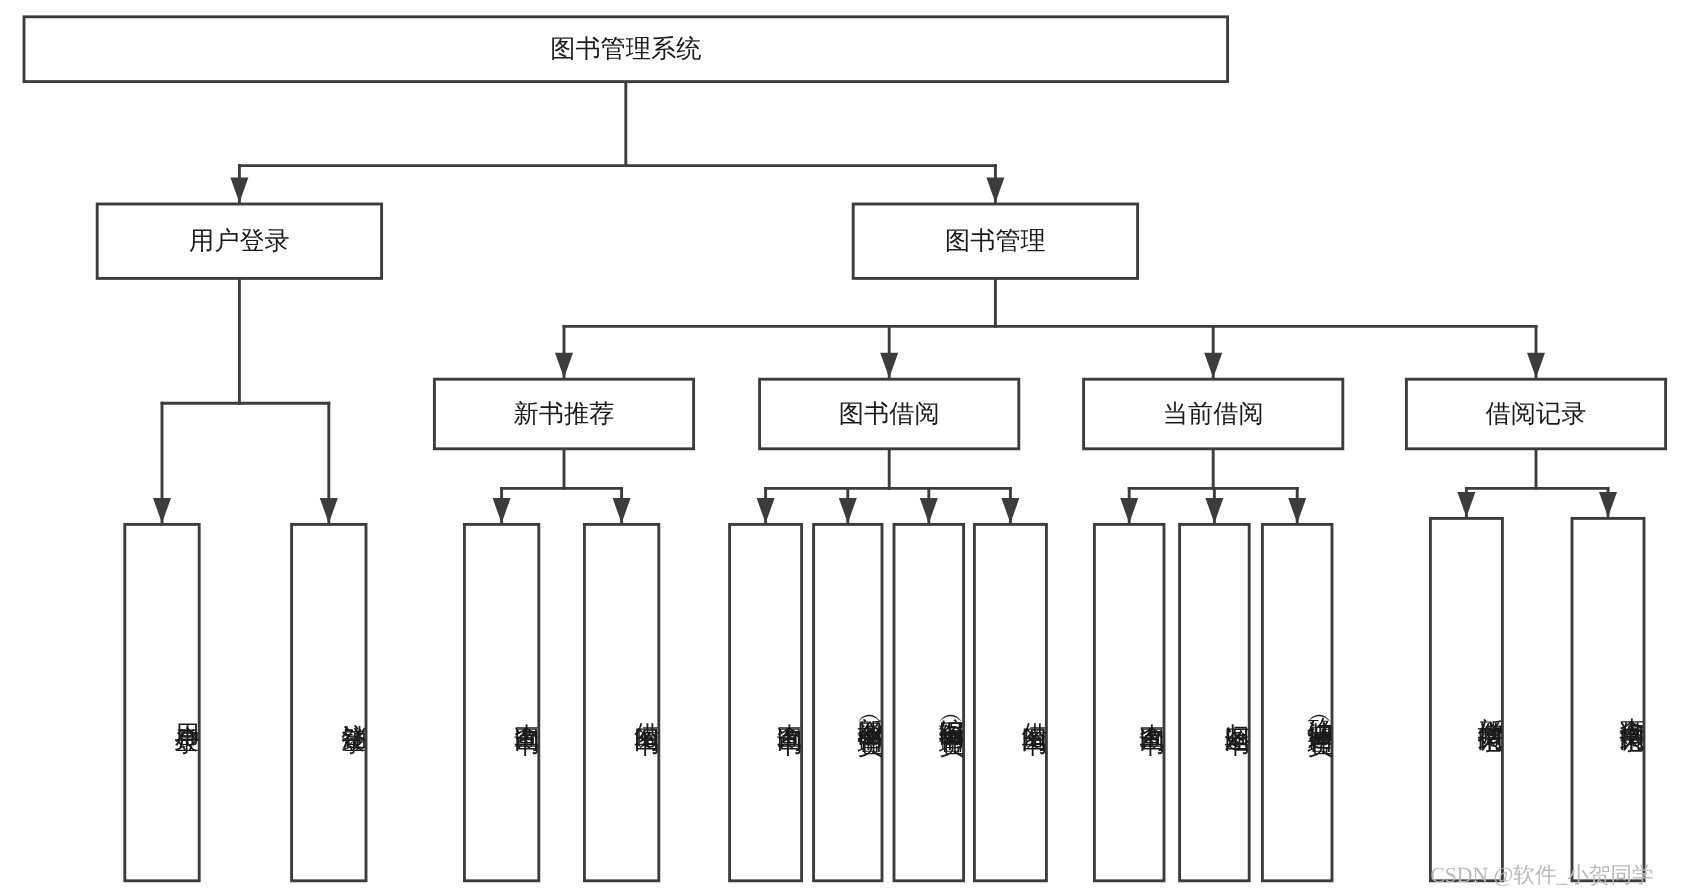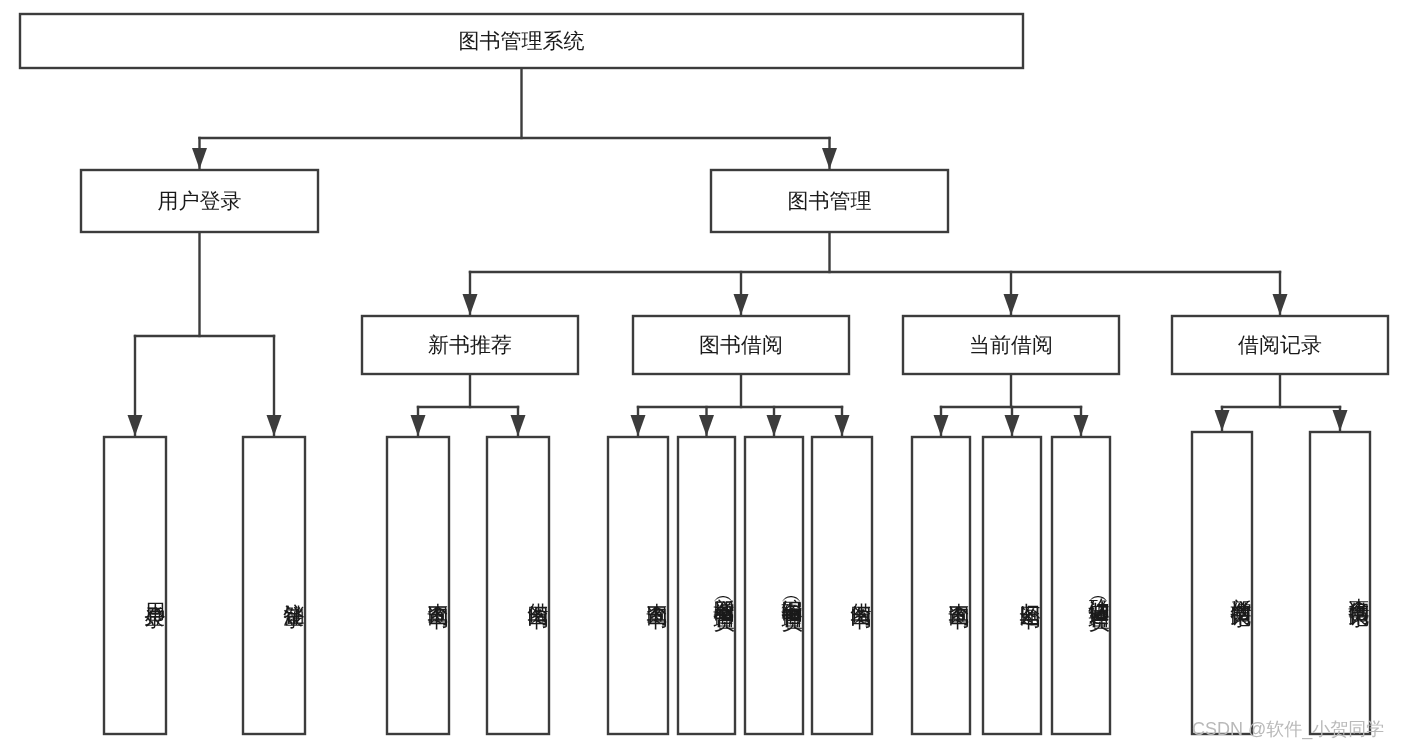--- a/index.html
+++ b/index.html
@@ -175,15 +175,15 @@
       <div class="node-label-v" style="left: 678px; top: 451px; width: 57px; height: 277px;">新增图书（管理员）</div>
       <div class="node-label-v" style="left: 745px; top: 451px; width: 58px; height: 277px;">编辑图书（管理员）</div>
       <div class="node-label-v" style="left: 812px; top: 451px; width: 60px; height: 277px;">借阅图书</div>
       <div class="node-label-v" style="left: 912px; top: 451px; width: 58px; height: 277px;">查询图书</div>
       <div class="node-label-v" style="left: 983px; top: 451px; width: 58px; height: 277px;">归还图书</div>
       <div class="node-label-v" style="left: 1052px; top: 451px; width: 58px; height: 277px;">确认归还（管理员）</div>
       <div class="node-label-v" style="left: 1192px; top: 446px; width: 60px; height: 282px;">新增借阅记录</div>
       <div class="node-label-v" style="left: 1310px; top: 446px; width: 60px; height: 282px;">查询借阅记录</div>
     </div>
 
-  <div class="watermark" style="left: 1192px; top: 717px;">CSDN @软件_小贺同学</div>
+  <div class="watermark" style="left: 1192px; top: 717px; font-family: Liberation Serif, serif;">CSDN @软件_小贺同学</div>
 
 </div>
 
 </body></html>

